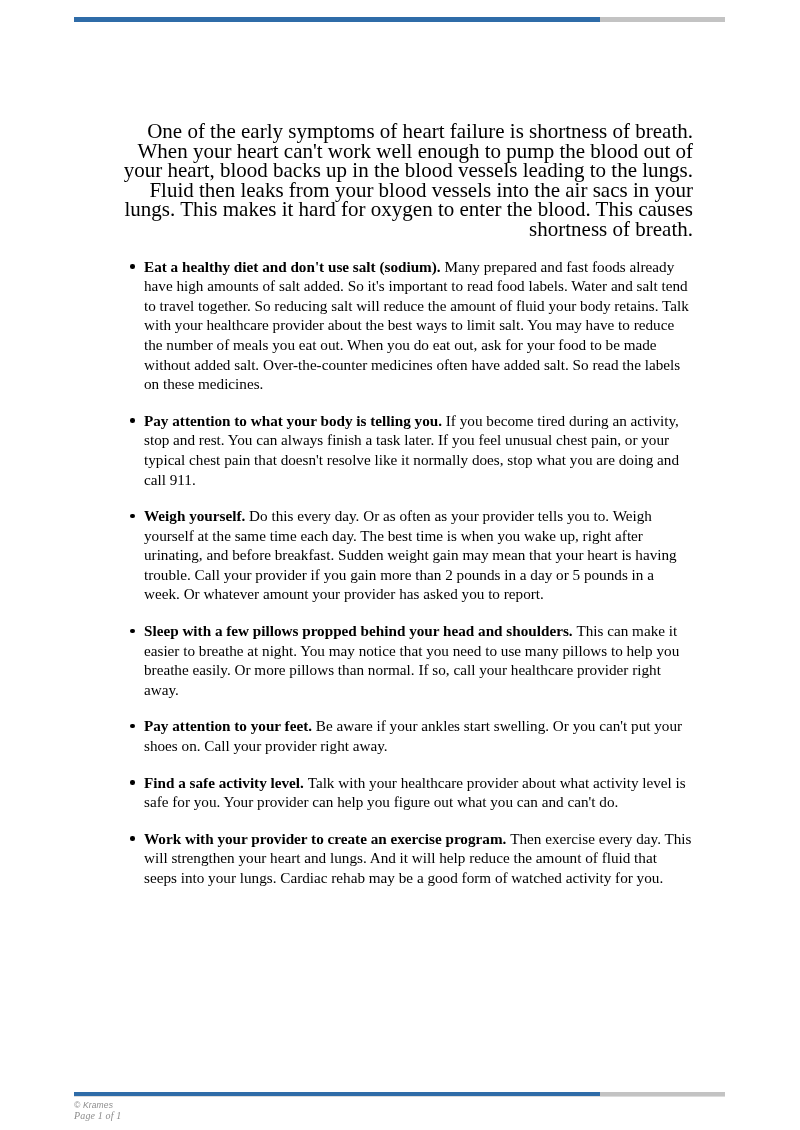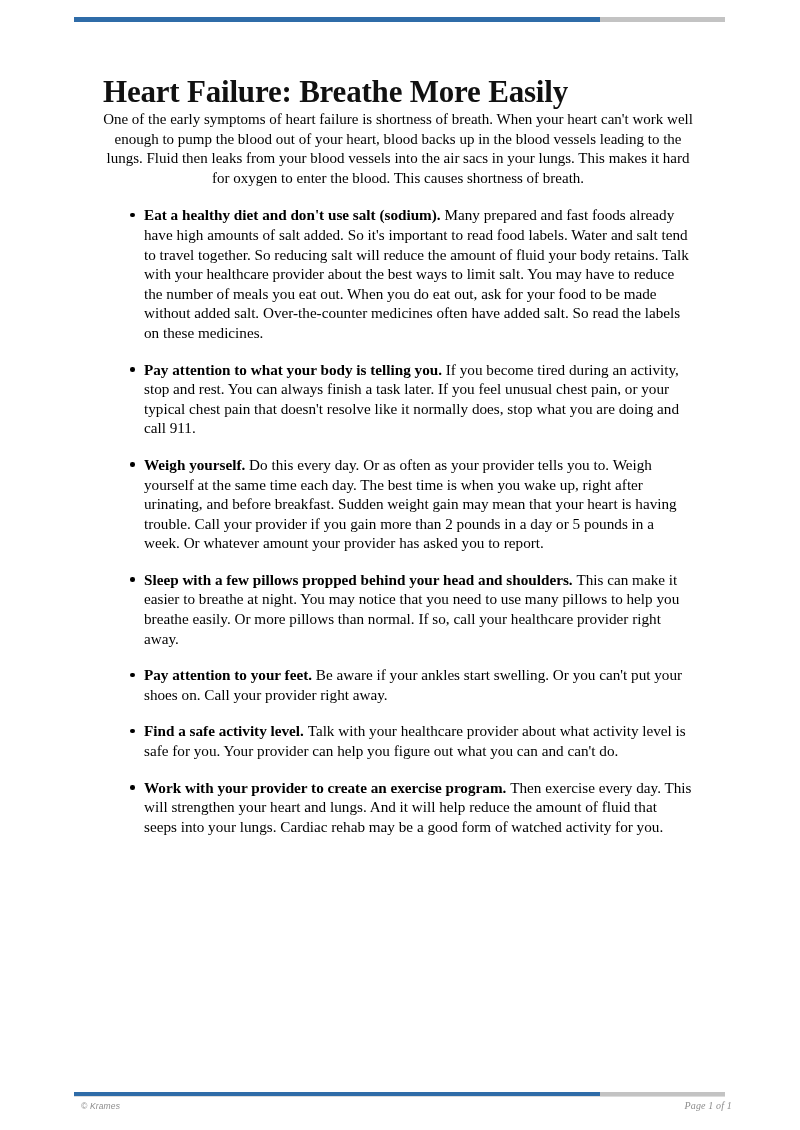--- a/index.html
+++ b/index.html
@@ -60,24 +60,24 @@
 
   
   .content {
     position: absolute;
     left: 103px;
     top: 110px;
     width: 590px;
   }
 
   .para {
-    font-size: 15px;
+    font-size: 21px;
     line-height: 19.6px;
-    margin: 0 0 17px 0;
-    text-align: center;
+    margin: 12px 0 17px 0;
+    text-align: right;
   }
   .para.tight { margin-bottom: 16px; }
 
   .bullet-list {
     list-style: none;
     margin: 0 0 0 0;
     padding: 0;
   }
   .bullet-list li {
     position: relative;
@@ -125,26 +125,27 @@
   .footer-hairline {
     position: absolute;
     left: 74px;
     top: 1096px;
     width: 651px;
     height: 1px;
     background: #dcdcdc;
   }
   .footer-row {
     position: absolute;
-    left: 81px;
+    left: 74px;
     top: 1100px;
     width: 651px;
     display: flex;
     justify-content: space-between;
-    align-items: flex-end;
+    align-items: flex-start;
+    flex-direction: column;
   }
   .footer-row .copyright,
   .footer-row .pageinfo {
     font-family: "Liberation Sans", "DejaVu Sans", sans-serif;
     font-style: italic;
     font-size: 8.5px;
     color: #8c8c8c;
     letter-spacing: 0.15px;
   }
   .footer-row .pageinfo {
@@ -155,21 +156,20 @@
 </head>
 <body>
 
 <div class="page">
 
   <div class="header-rule">
     <div class="seg-blue"></div>
     <div class="seg-gray"></div>
   </div>
 
-  <h1 class="doc-title">Heart Failure: Breathe More Easily</h1>
 
   <div class="content">
 
     <p class="para">One of the early symptoms of heart failure is shortness of breath. When your heart can't work well enough to pump the blood out of your heart, blood backs up in the blood vessels leading to the lungs. Fluid then leaks from your blood vessels into the air sacs in your lungs. This makes it hard for oxygen to enter the blood. This causes shortness of breath.</p>
 
 
 
     <ul class="bullet-list">
 
       <li>

